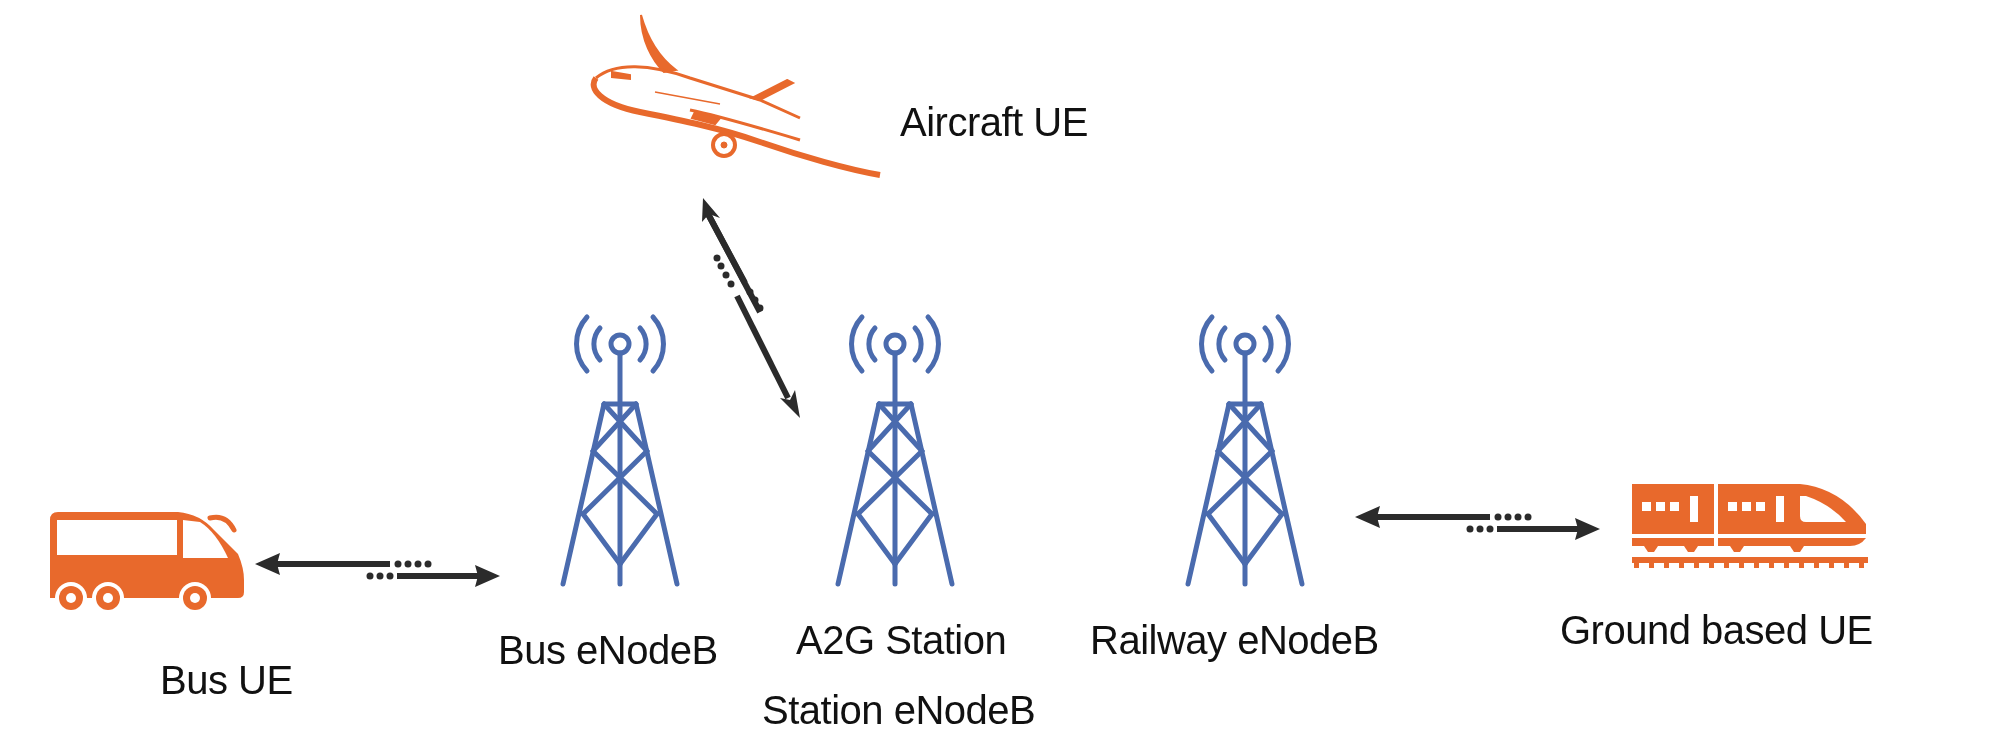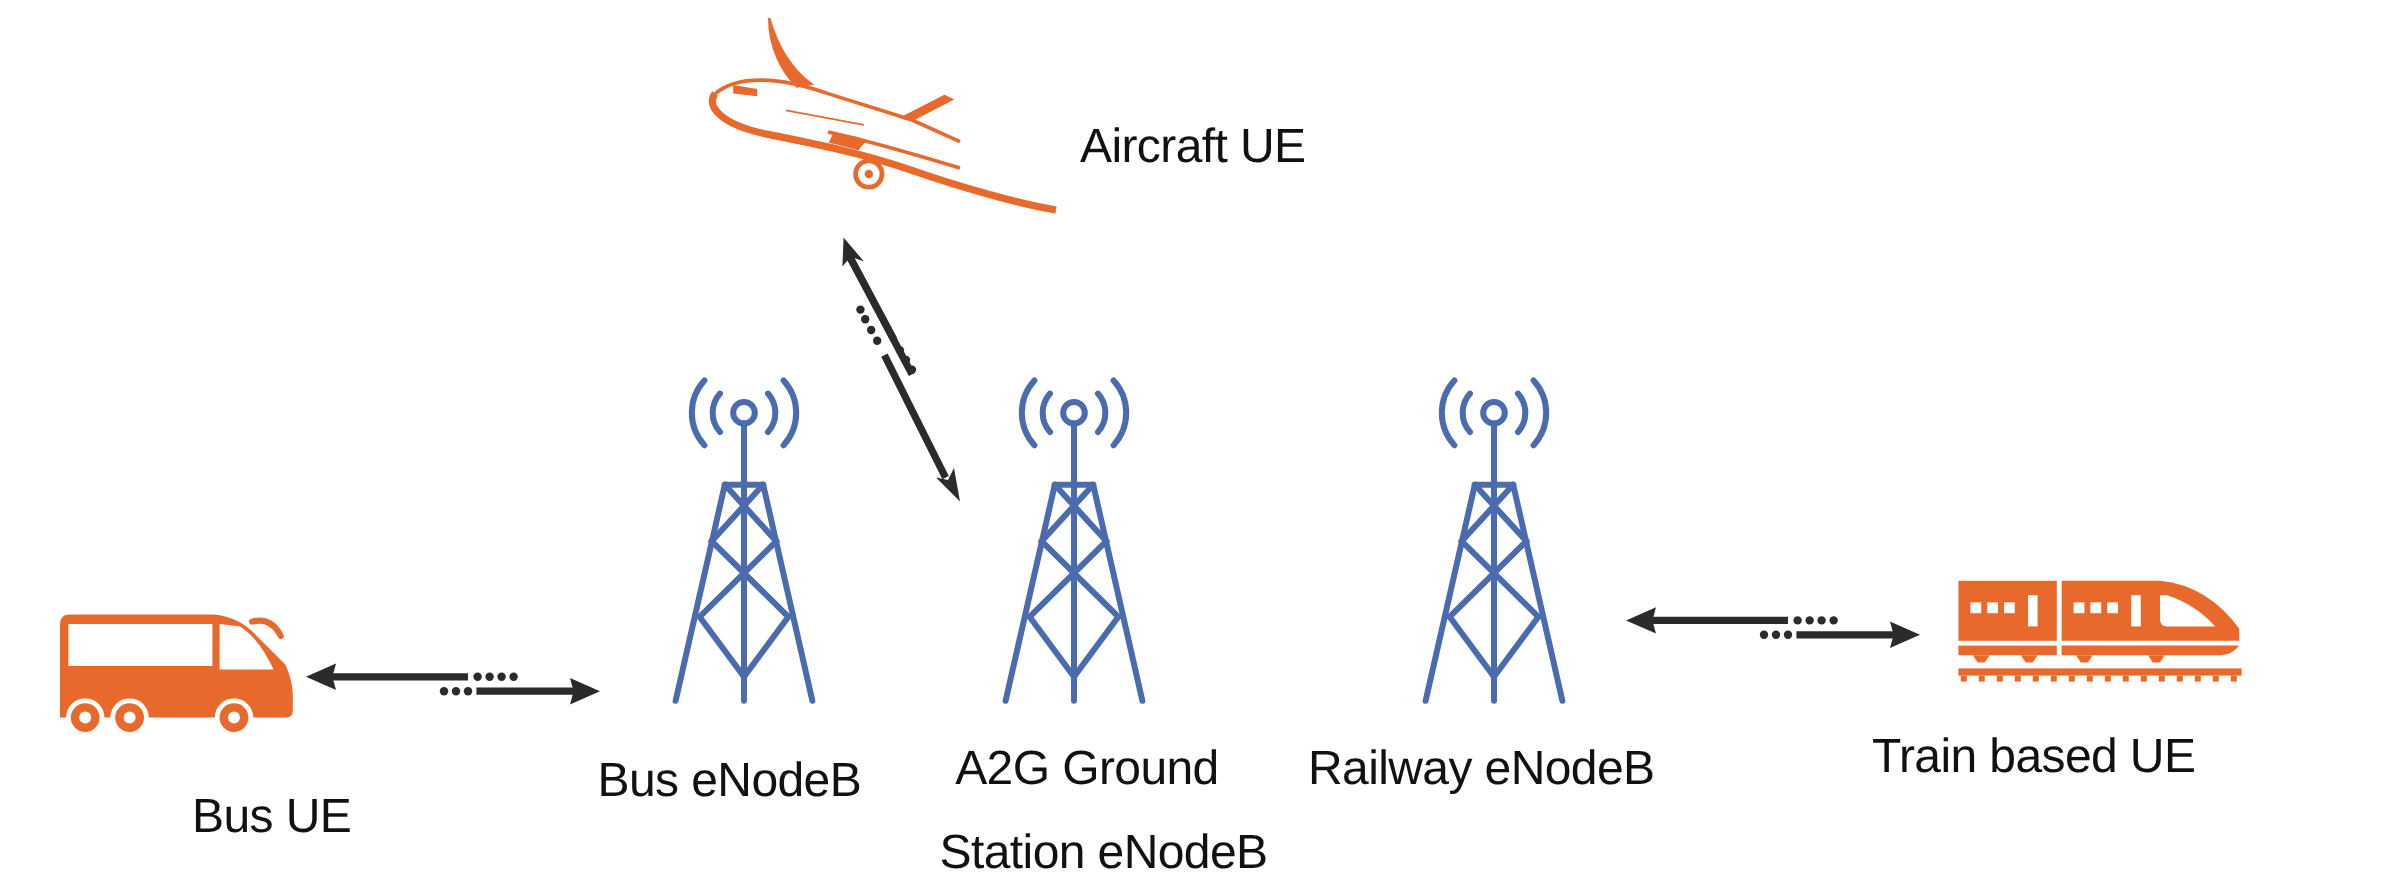--- a/index.html
+++ b/index.html
@@ -156,16 +156,16 @@
         <rect x="1829" y="563" width="5" height="5"></rect>
       <rect x="1844" y="563" width="5" height="5"></rect>
         <rect x="1859" y="563" width="5" height="5"></rect>
     </g>
   </g>
 </svg>
 
 <div class="label" style="left:900px; top:100px;">Aircraft UE</div>
 <div class="label" style="left:160px; top:658px;">Bus UE</div>
 <div class="label" style="left:498px; top:628px;text-align:center;">Bus eNodeB</div>
-<div class="label" style="left:796px; top:618px;">A2G Ground</div>
-<div class="label" style="left:762px; top:688px;margin-left:21px;">Station eNodeB</div>
+<div class="label" style="left:796px; top:618px;">A2G Station</div>
+<div class="label" style="left:762px; top:688px;">Station eNodeB</div>
 <div class="label" style="left:1090px; top:618px;text-align:center;">Railway eNodeB</div>
-<div class="label" style="left:1560px; top:608px;">Train based UE</div>
+<div class="label" style="left:1560px; top:608px;">Ground based UE</div>
 
 </body></html>

